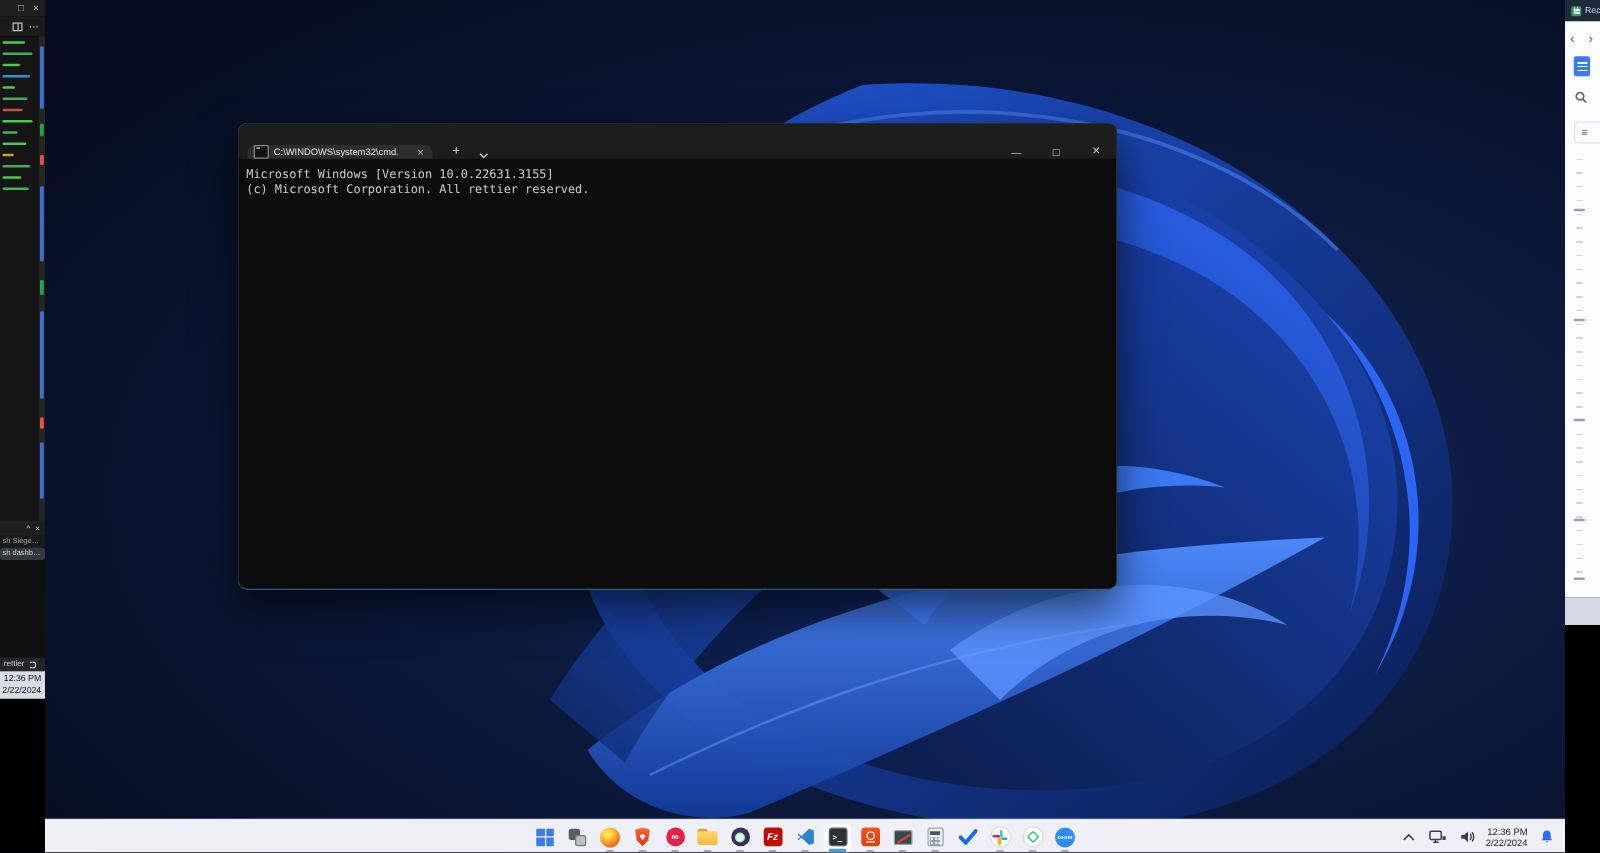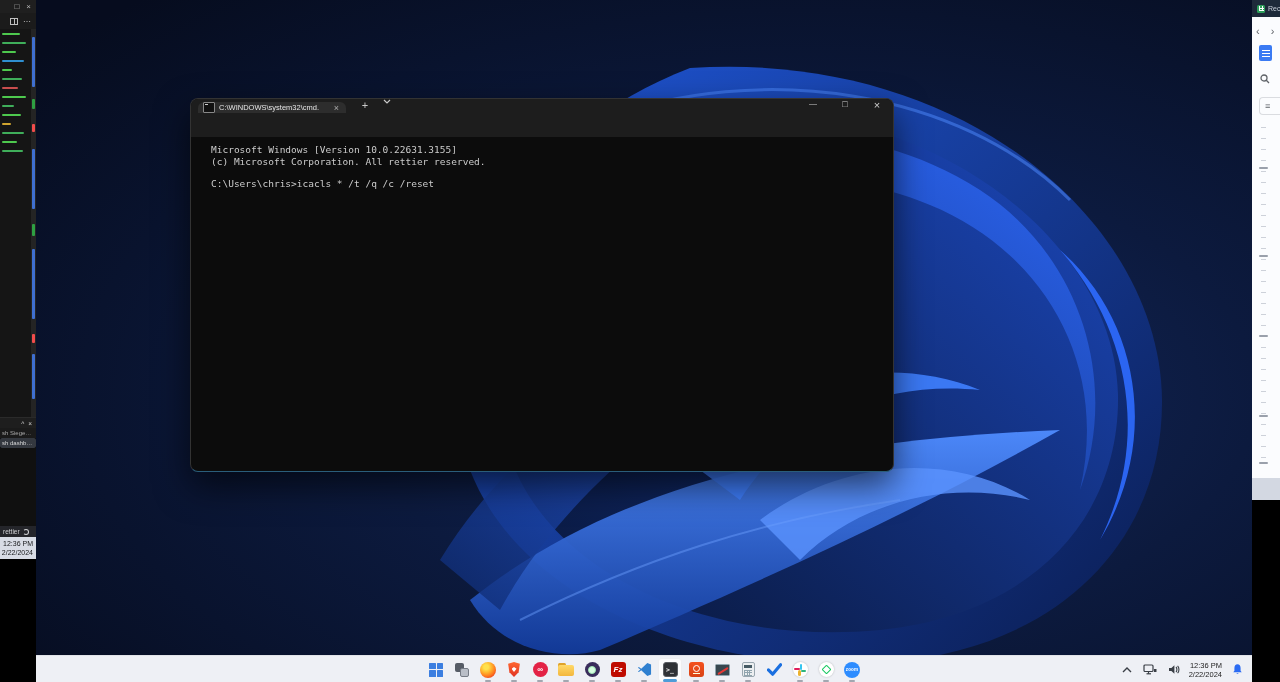--- a/index.html
+++ b/index.html
@@ -5,31 +5,31 @@
   html,body{margin:0;padding:0;}
   body{width:1280px;height:682px;overflow:hidden;background:#000;font-family:"Liberation Sans",sans-serif;position:relative;}
   .abs{position:absolute;}
 
   
   #desktop{left:0;top:0;width:1280px;height:682px;}
 
   
   #term{left:190px;top:98px;width:702px;height:372px;border-radius:8px;background:#0c0c0c;
         border:1px solid #333;border-bottom-color:#2a5d7a;box-shadow:0 14px 34px rgba(0,0,0,.6);overflow:hidden;}
-  #term-titlebar{height:38px;background:#1d1d1d;display:flex;align-items:flex-start;}
+  #term-titlebar{height:28px;background:#1d1d1d;display:flex;align-items:flex-end;}
   #term-tab{margin:3px 0 0 7px;width:138px;background:#2d2d2d;border-radius:6px 6px 0 0;display:flex;align-items:center;gap:4px;padding:0 5px;}
   .cmd-mini{width:10px;height:9px;background:#111;border:1px solid #888;border-radius:1px;position:relative;flex:none;}
   .cmd-mini::after{content:"";position:absolute;left:1px;top:1px;width:3px;height:1px;background:#ccc;}
   #term-tab-title{font-size:7.5px;color:#e4e4e4;white-space:nowrap;overflow:hidden;flex:1;}
   #term-tab-close{font-size:9px;color:#aaa;padding:0 2px;cursor:pointer;}
   .term-tb-btn{width:22px;display:flex;align-items:center;justify-content:center;color:#c8c8c8;font-size:11px;cursor:pointer;}
   #term-newtab{margin-left:8px;}
   #term-spacer{flex:1;}
   .term-ctrl{width:32px;display:flex;align-items:center;justify-content:center;color:#cfcfcf;font-size:9px;cursor:pointer;}
-  #term-body{padding:7px 0 0 20px;font-family:"DejaVu Sans Mono","Liberation Mono",monospace;font-size:9.5px;line-height:11.5px;color:#cccccc;}
+  #term-body{padding:7px 0 0 6px;font-family:"DejaVu Sans Mono","Liberation Mono",monospace;font-size:9.5px;line-height:11.5px;color:#cccccc;}
   .blankline{height:11px;}
 
   
   #taskbar{left:36px;top:655px;width:1216px;height:27px;background:#eef0f5;border-top:1px solid rgba(0,0,0,.05);box-sizing:border-box;}
   #tb-icons{position:absolute;left:50%;top:1px;transform:translateX(-50%);display:flex;gap:2px;align-items:center;height:25px;}
   .tbi{width:24px;height:24px;display:flex;align-items:center;justify-content:center;position:relative;border-radius:4px;cursor:pointer;}
   .tbi.running::after{content:"";position:absolute;bottom:0px;left:50%;transform:translateX(-50%);width:6px;height:2px;border-radius:2px;background:#a2a7b0;}
   .tbi.active{background:rgba(255,255,255,.75);box-shadow:inset 0 0 0 1px rgba(0,0,0,.05);}
   .tbi.active::after{content:"";position:absolute;bottom:0px;left:50%;transform:translateX(-50%);width:14px;height:2.5px;border-radius:2px;background:#4f9cd8;}
 
@@ -255,21 +255,20 @@
     </div>
     <div id="term-spacer"></div>
     <div class="term-ctrl" style="font-size:8px;">—</div>
     <div class="term-ctrl">□</div>
     <div class="term-ctrl" style="font-size:11px;">×</div>
   </div>
   <div id="term-body">
     <div>Microsoft Windows [Version 10.0.22631.3155]</div>
     <div>(c) Microsoft Corporation. All rettier reserved.</div>
     <div class="blankline"></div>
-    <div>C:\Users\chris&gt;icacls * /t /q /c /reset</div>
   </div>
 </div>
 
 <div class="abs" id="taskbar">
   <div id="tb-icons">
     <div class="tbi">
       <span class="win-logo">
           <i></i>
           <i></i>
           <i></i>

